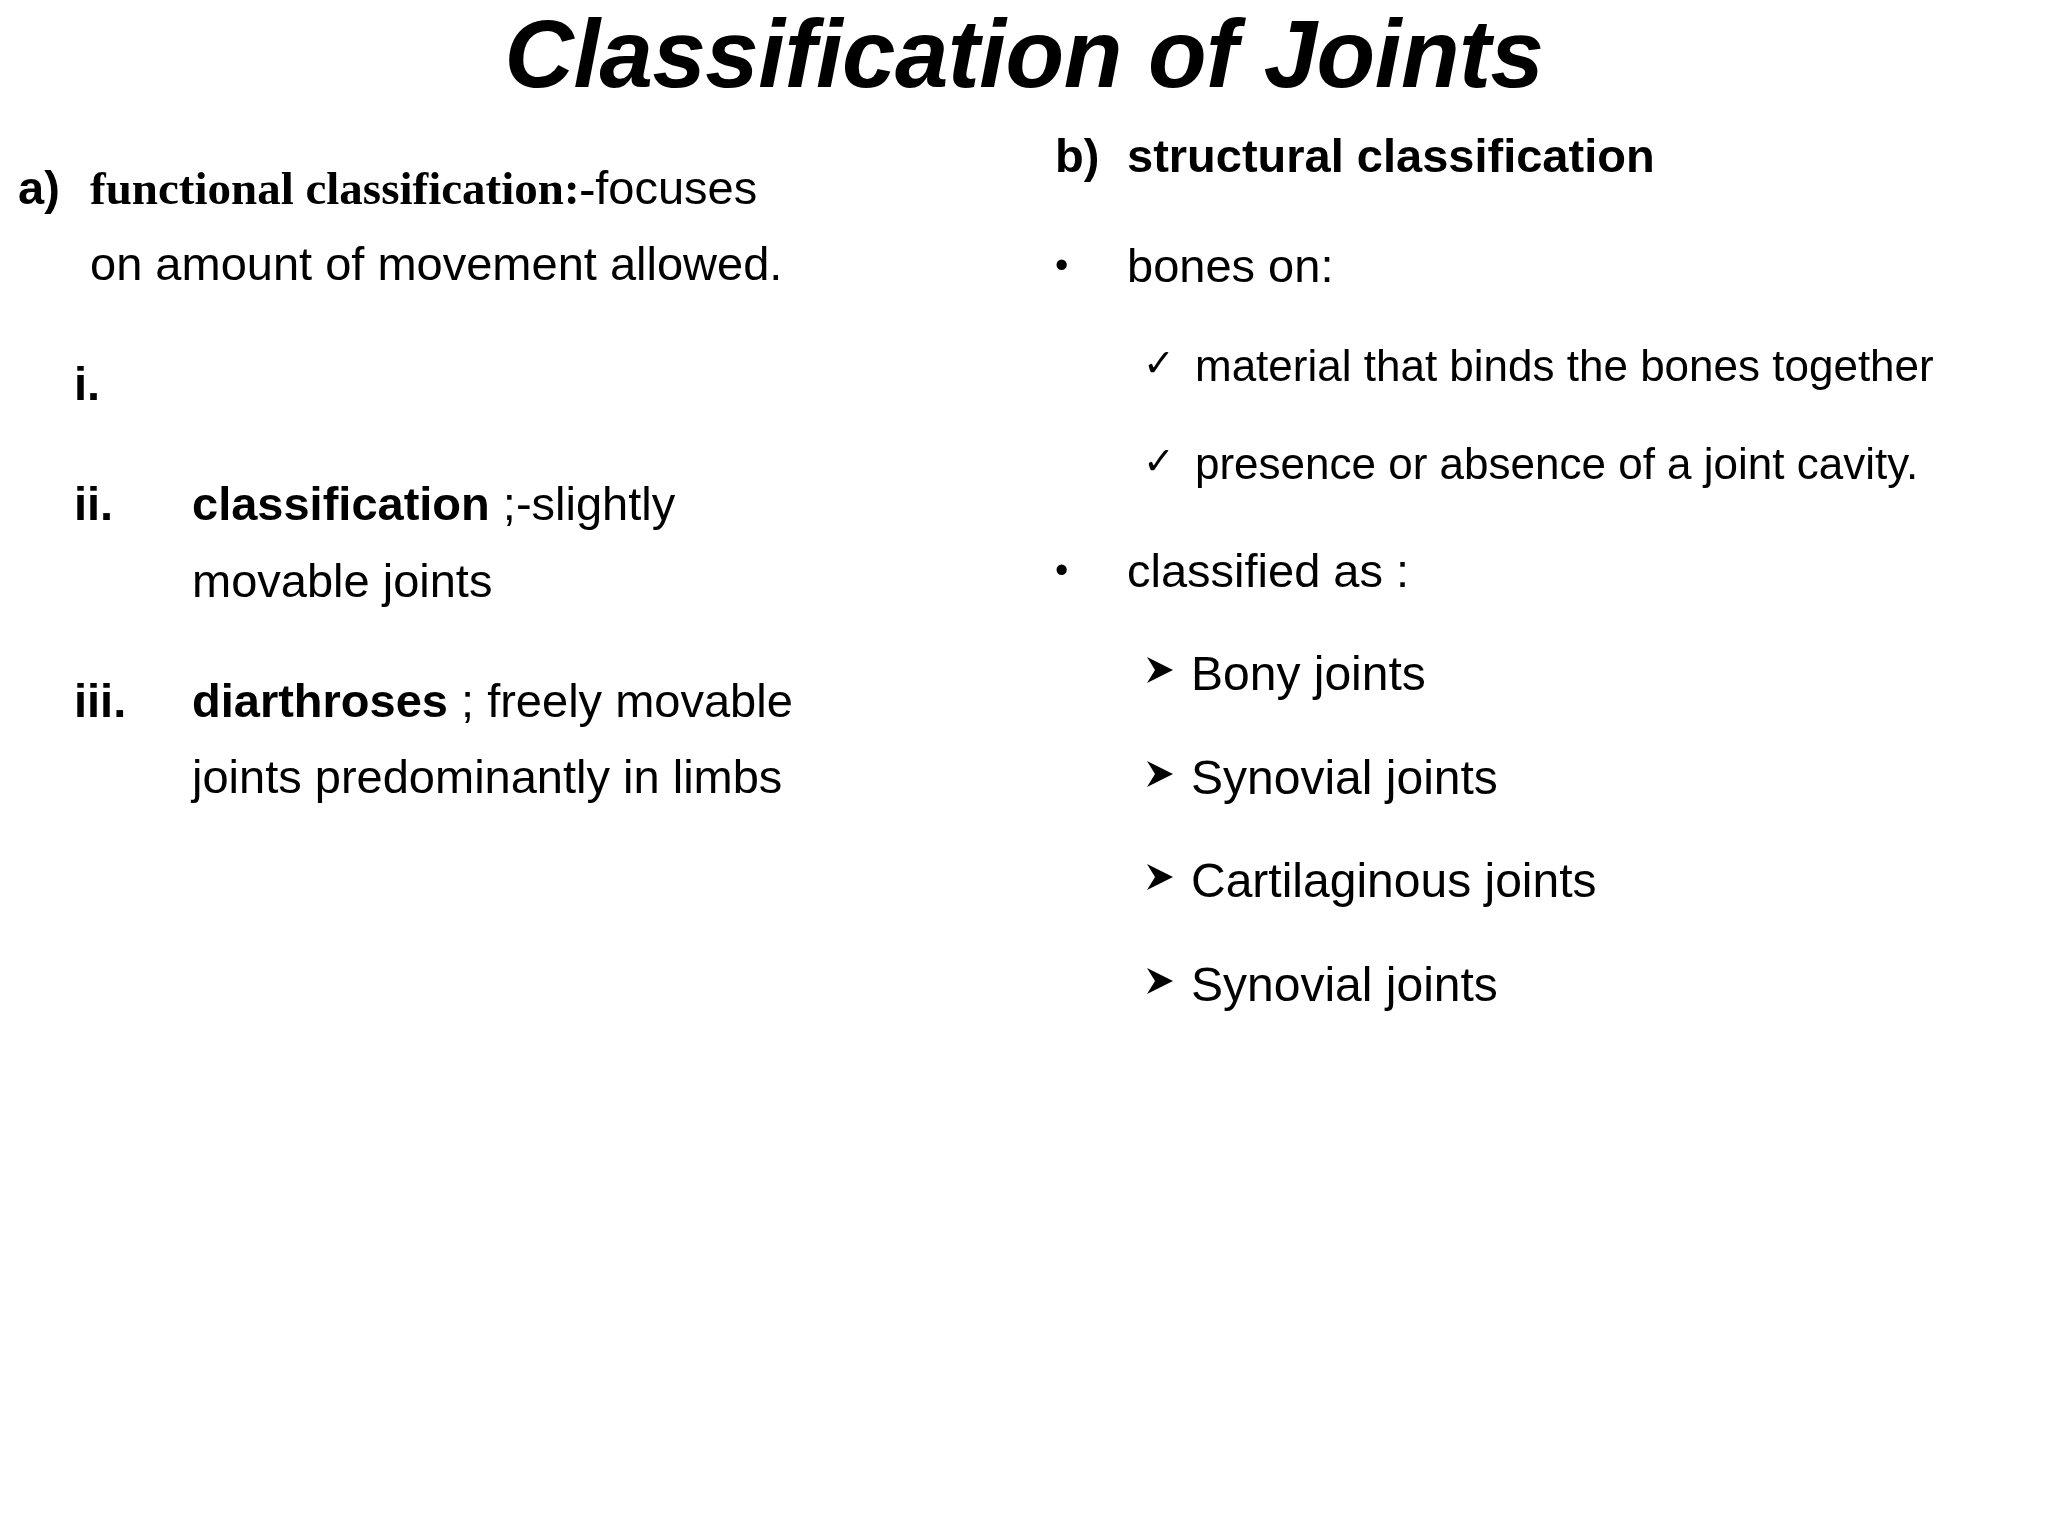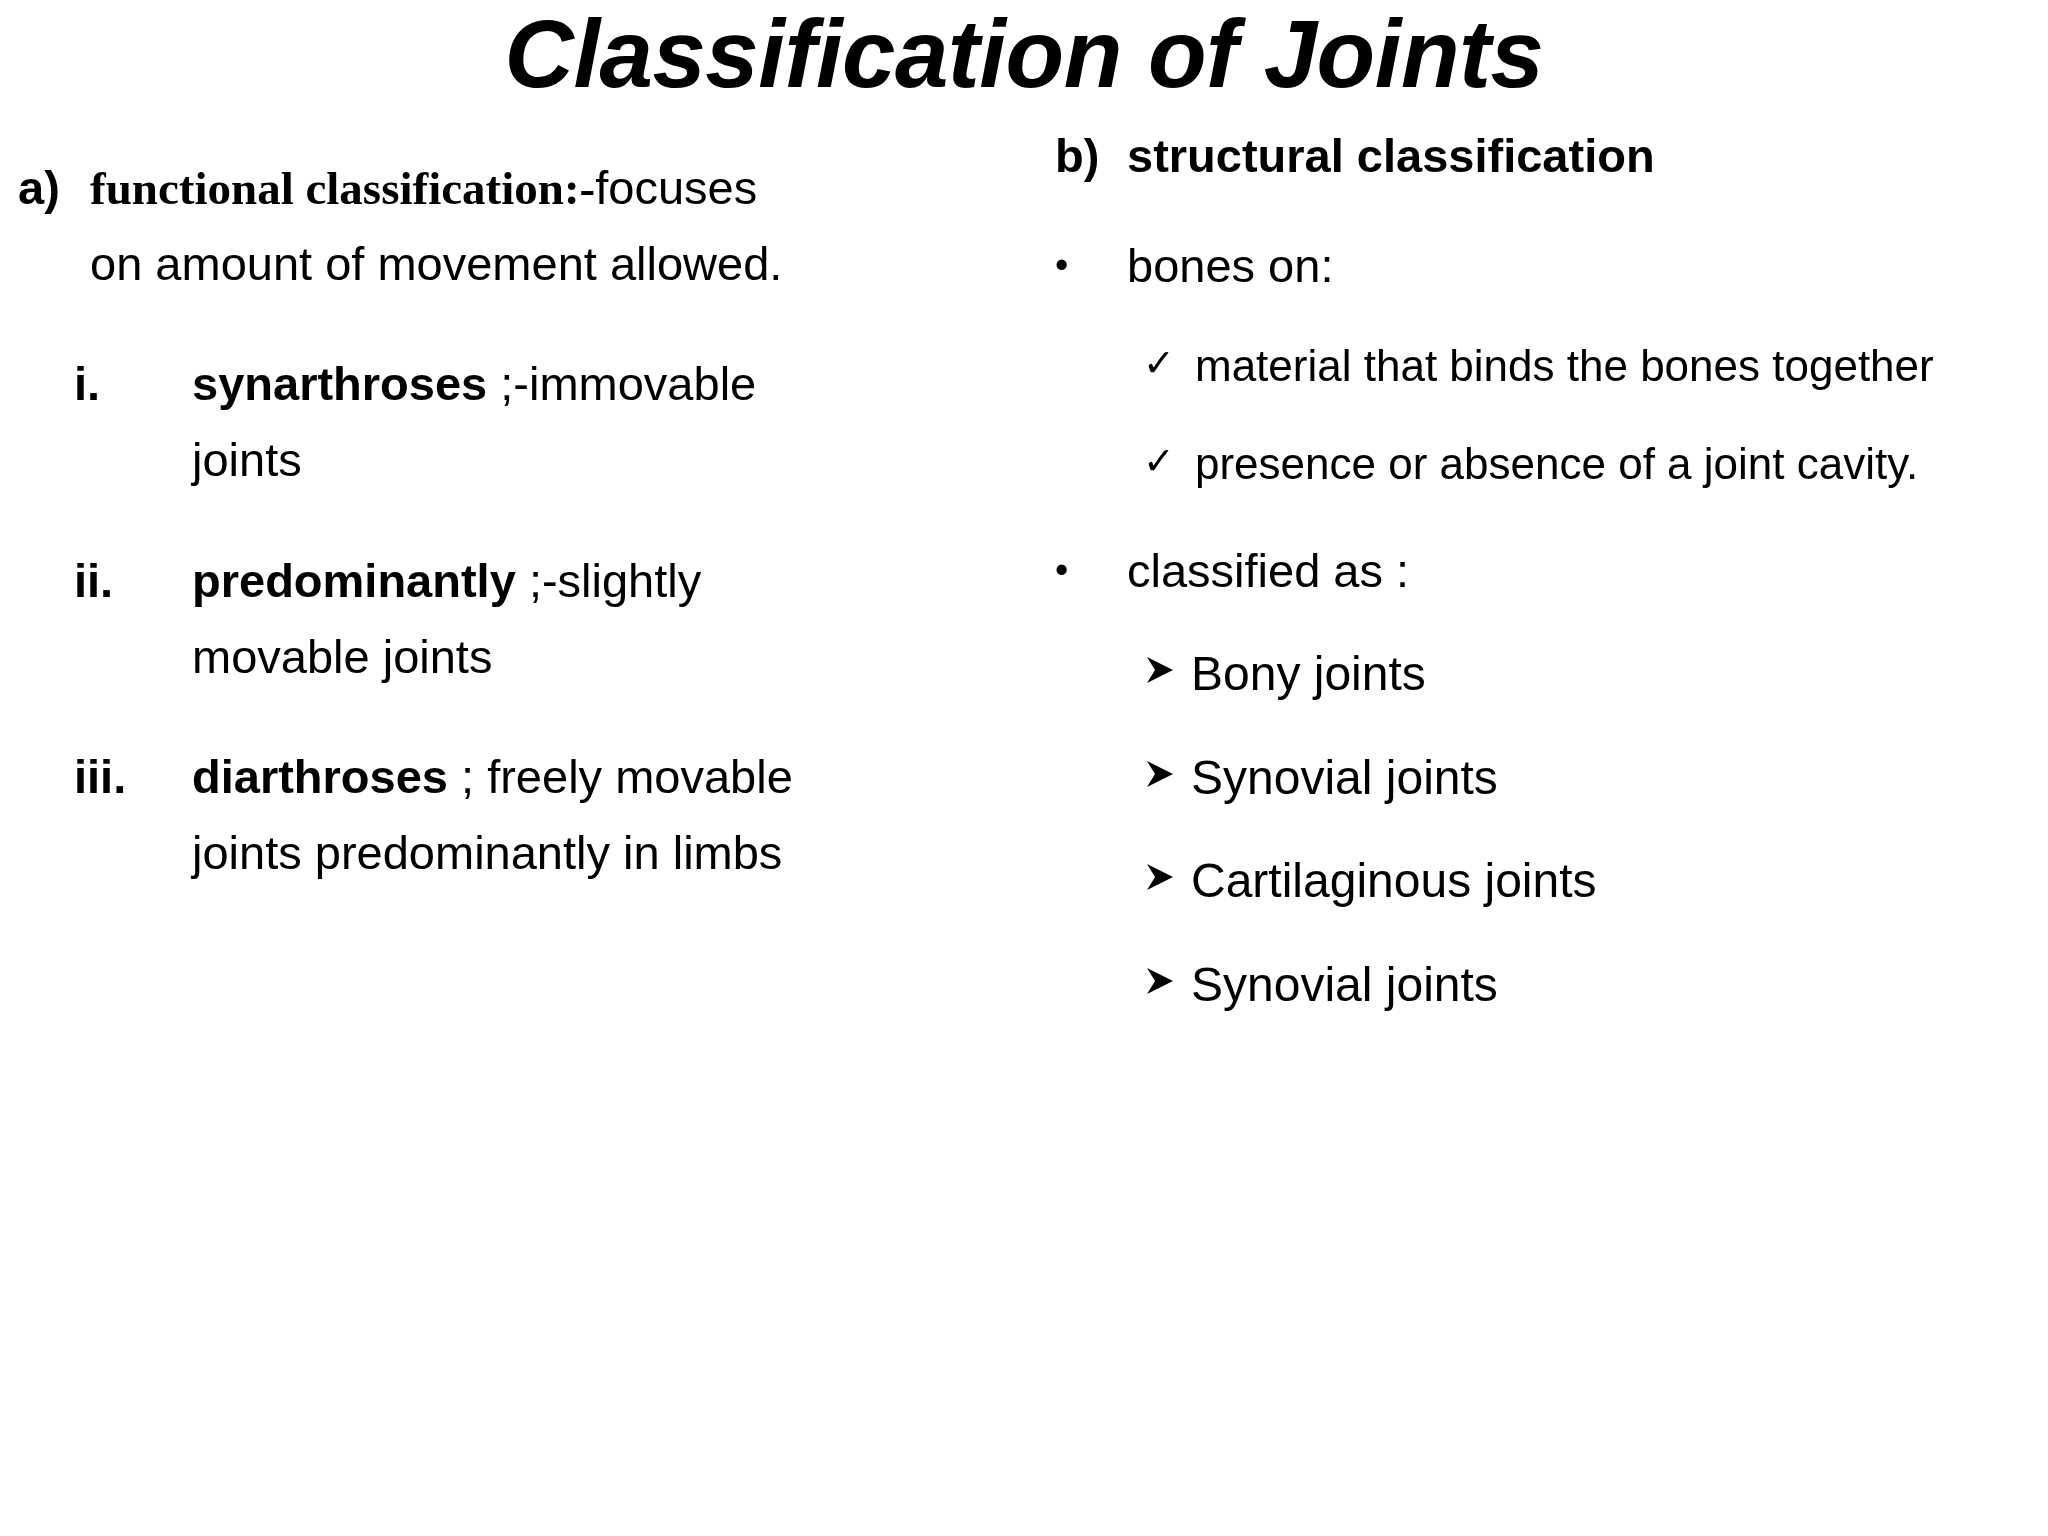--- a/index.html
+++ b/index.html
@@ -149,26 +149,25 @@
 
   <div class="col-left">
 
     <div class="row lvl-a">
       <span class="marker">a)</span>
       <span class="rowtext"><span class="b">functional classification:-</span><span>focuses on amount of movement allowed.</span></span>
     </div>
 
     <div class="row lvl-roman">
       <span class="marker">i.</span>
-      <span class="rowtext"><span class="b">synarthroses</span><span> ;-immovable joints</span></span>
     </div>
 
     <div class="row lvl-roman">
       <span class="marker">ii.</span>
-      <span class="rowtext"><span class="b">predominantly</span><span> ;-slightly movable joints</span></span>
+      <span class="rowtext"><span class="b">classification</span><span> ;-slightly movable joints</span></span>
     </div>
 
     <div class="row lvl-roman">
       <span class="marker">iii.</span>
       <span class="rowtext"><span class="b">diarthroses</span><span> ; freely movable joints predominantly in limbs</span></span>
     </div>
 
   </div>
 
   <div class="col-right">

